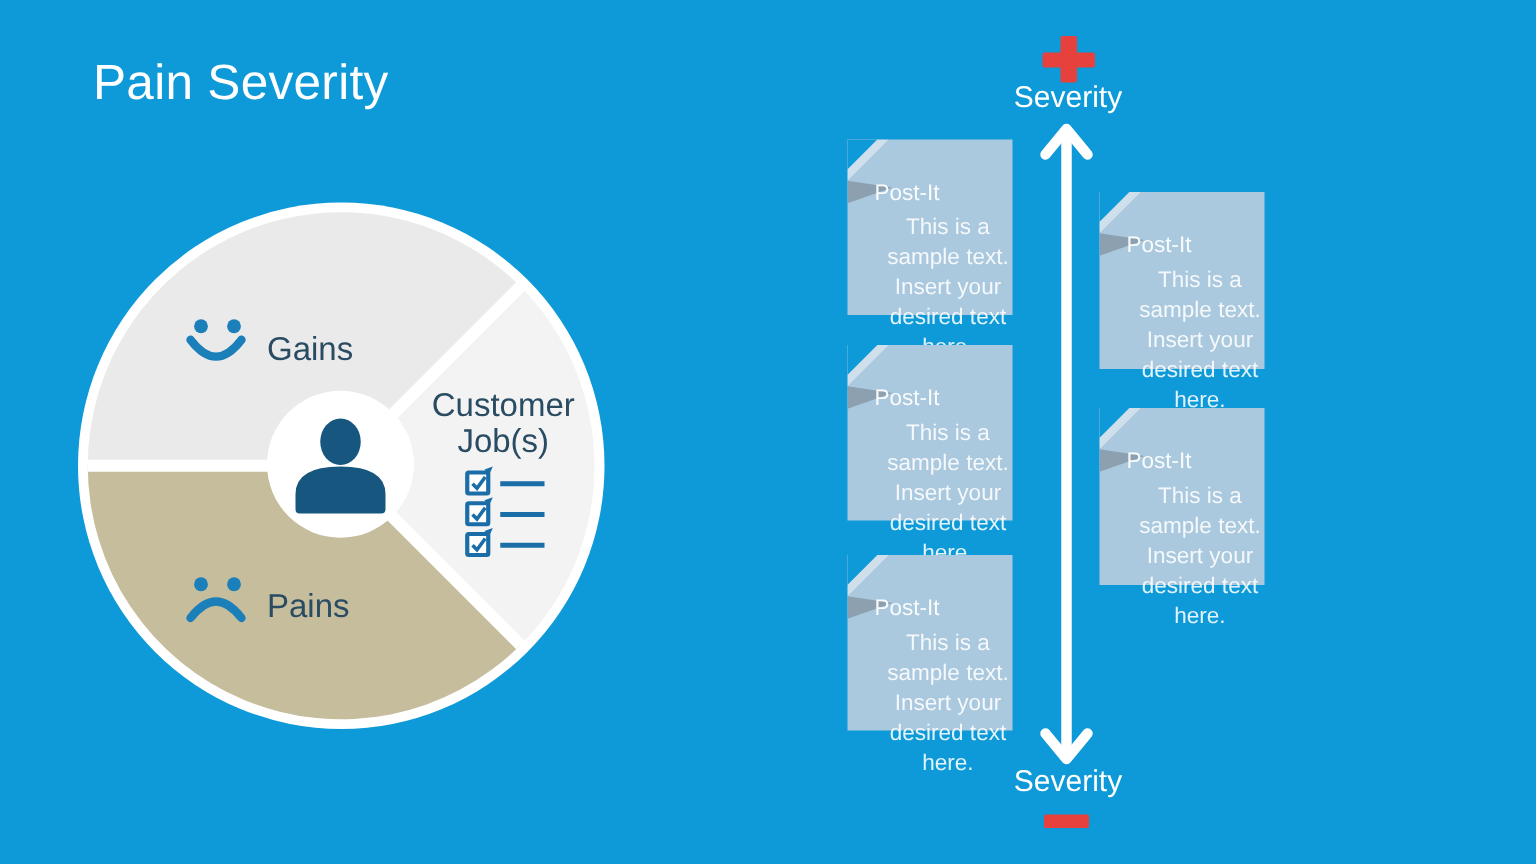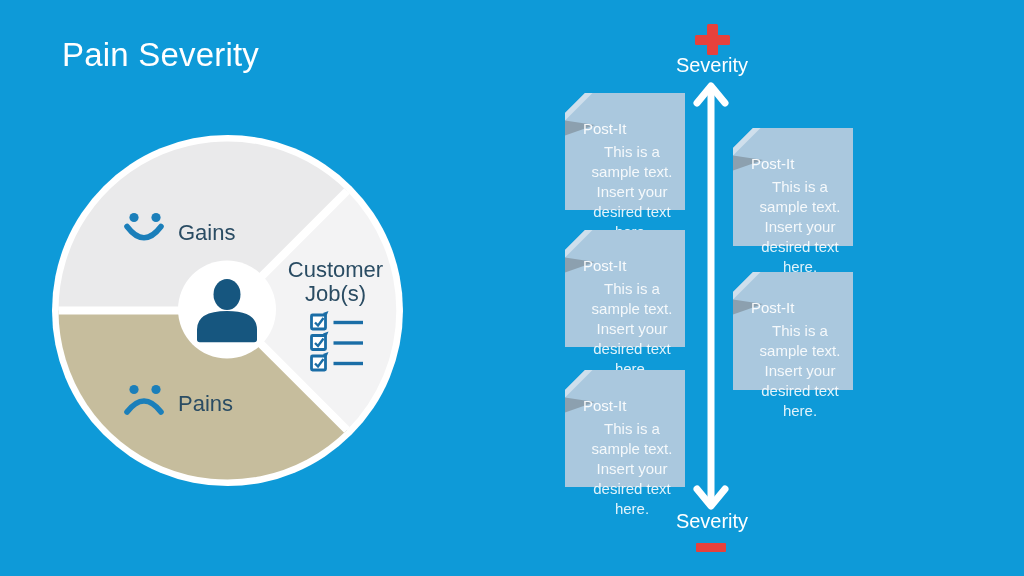--- a/index.html
+++ b/index.html
@@ -19,21 +19,21 @@
   .axis-arrow{position:absolute;left:686px;top:78px;width:52px;height:436px;}
   .plus-sign{position:absolute;left:695px;top:24px;width:35px;height:31px;}
   .plus-sign .h{position:absolute;left:0;top:10.5px;width:35px;height:10px;background:#e6413c;border-radius:1.5px;}
   .plus-sign .v{position:absolute;left:12px;top:0;width:11px;height:31px;background:#e6413c;border-radius:1.5px;}
   .minus-sign{position:absolute;left:696px;top:543px;width:30px;height:9px;background:#e6413c;border-radius:1px;}
   .axis-label{position:absolute;width:160px;text-align:center;color:#ffffff;font-size:20px;}
   .axis-label.top{left:632px;top:54px;}
   .axis-label.bottom{left:632px;top:510px;}
 
   
-  .note{position:absolute;width:120px;height:117px;background:#aac8de;}
+  .note{position:absolute;width:110px;height:117px;background:#aac8de;}
   .note .fold{position:absolute;left:0;top:0;width:46px;height:46px;}
   .note-title{position:absolute;left:18px;top:27px;font-size:15px;color:rgba(255,255,255,.93);}
   .note-body{position:absolute;left:18px;top:49px;width:98px;font-size:15px;line-height:1.33;
     color:rgba(255,255,255,.88);text-align:center;}
   .note.l1{left:565px;top:93px;}
   .note.l2{left:565px;top:230px;}
   .note.l3{left:565px;top:370px;}
   .note.r1{left:733px;top:128px;height:118px;}
   .note.r2{left:733px;top:272px;height:118px;}
 </style>

